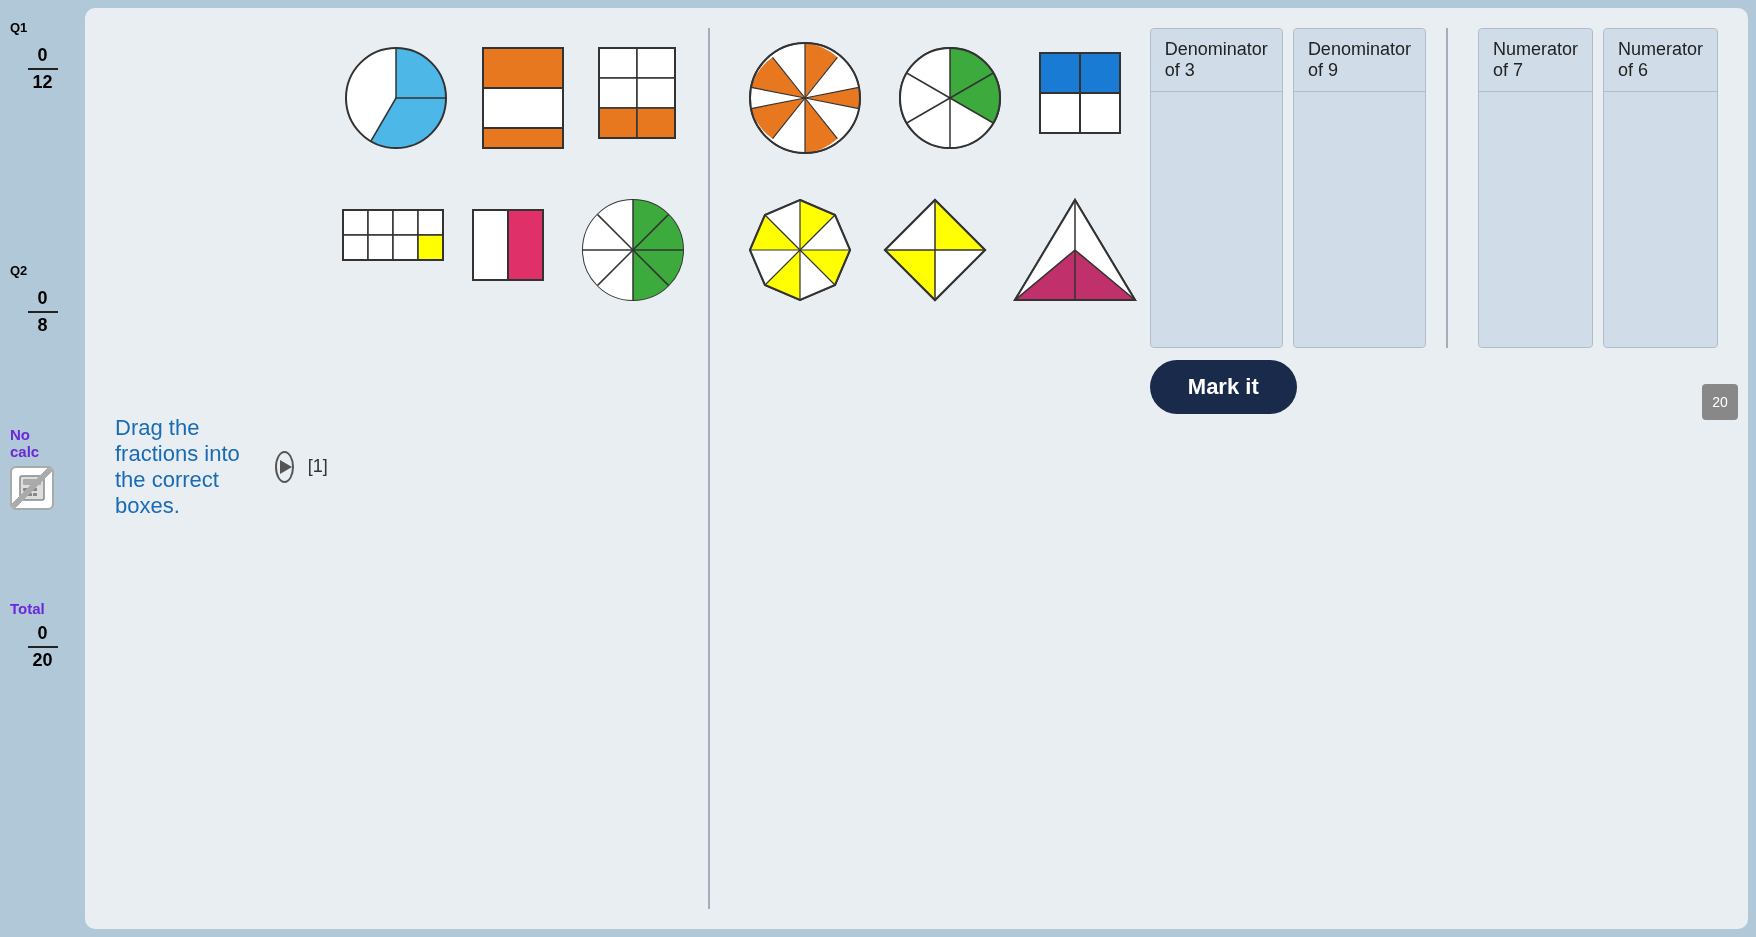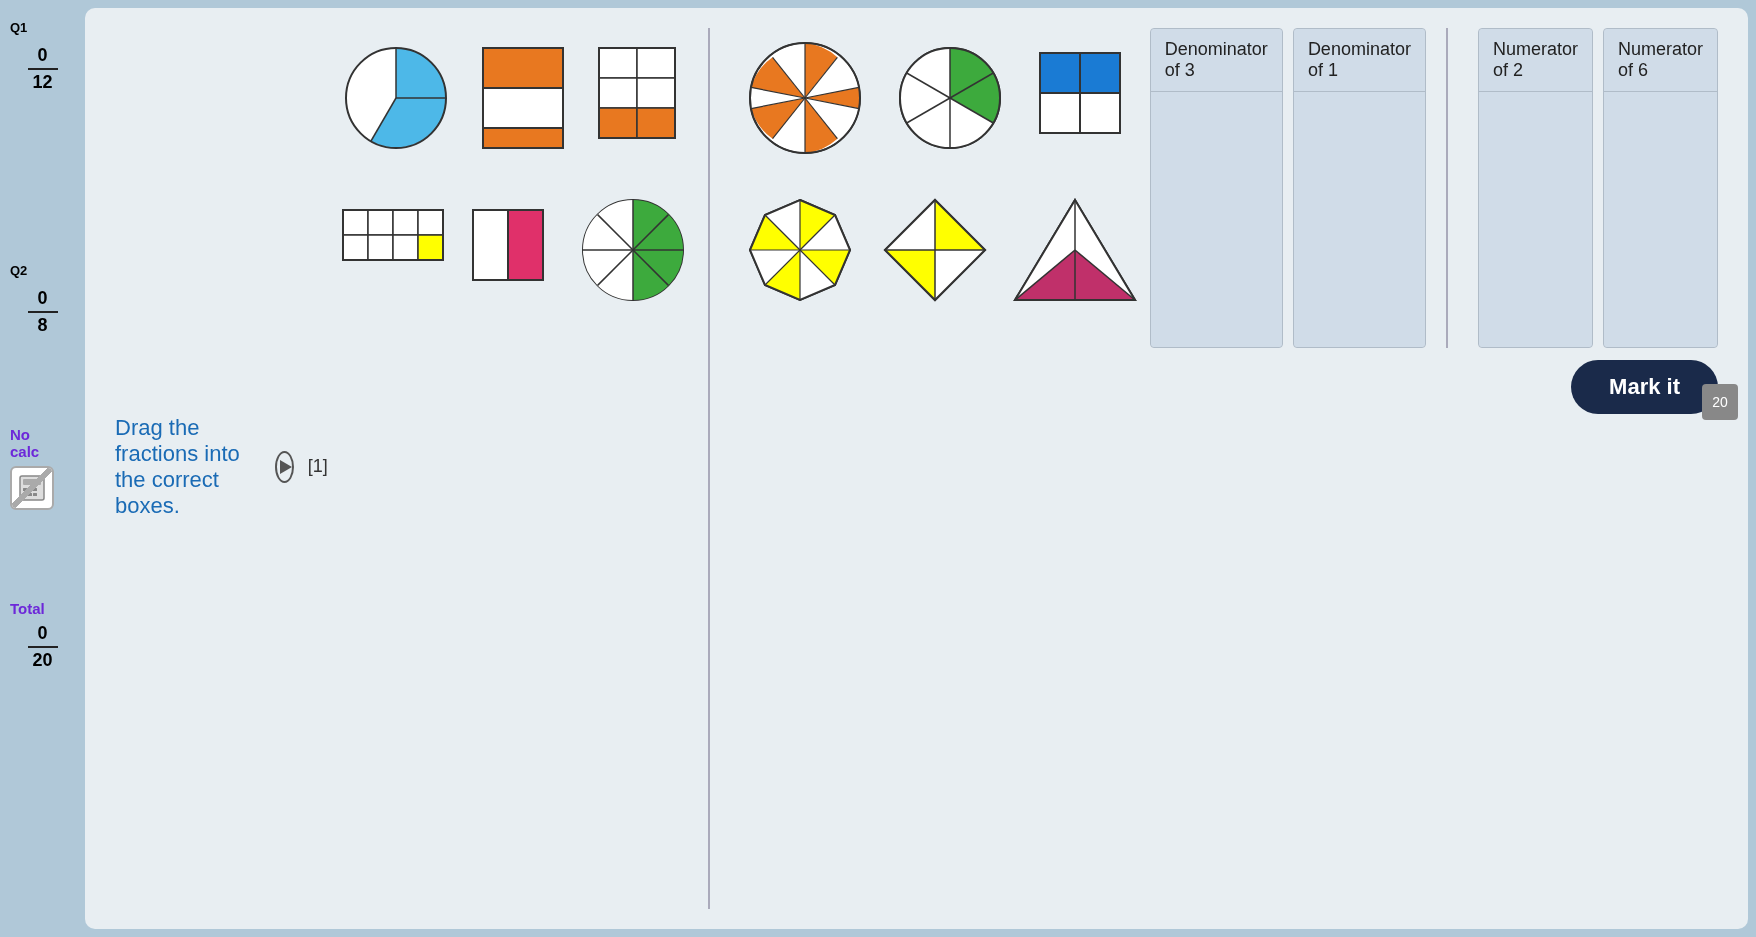--- a/index.html
+++ b/index.html
@@ -183,21 +183,21 @@
     }
     .drop-zone-body {
       flex: 1;
       background: #d0dce8;
       border-radius: 0 0 4px 4px;
     }
 
     
     .bottom-row {
       display: flex;
-      justify-content: flex-end;
+      justify-content: flex-start;
       align-items: center;
       padding: 4px 0;
       position: relative;
     }
     .mark-btn {
       background: #1a2a4a;
       color: #fff;
       border: none;
       border-radius: 28px;
       padding: 14px 38px;
@@ -515,27 +515,27 @@
   </div>
 
   <div style="display:flex; flex-direction:column; gap:8px; flex:1;">
     <div class="drop-zones">
       <div class="drop-zones-left">
         <div class="drop-zone">
           <div class="drop-zone-label">Denominator of 3</div>
           <div class="drop-zone-body"></div>
         </div>
         <div class="drop-zone">
-          <div class="drop-zone-label">Denominator of 1</div>
+          <div class="drop-zone-label">Denominator of 9</div>
           <div class="drop-zone-body"></div>
         </div>
       </div>
       <div class="drop-zones-right">
         <div class="drop-zone">
-          <div class="drop-zone-label">Numerator of 2</div>
+          <div class="drop-zone-label">Numerator of 7</div>
           <div class="drop-zone-body"></div>
         </div>
         <div class="drop-zone">
           <div class="drop-zone-label">Numerator of 6</div>
           <div class="drop-zone-body"></div>
         </div>
       </div>
     </div>
 
     <div class="bottom-row">

